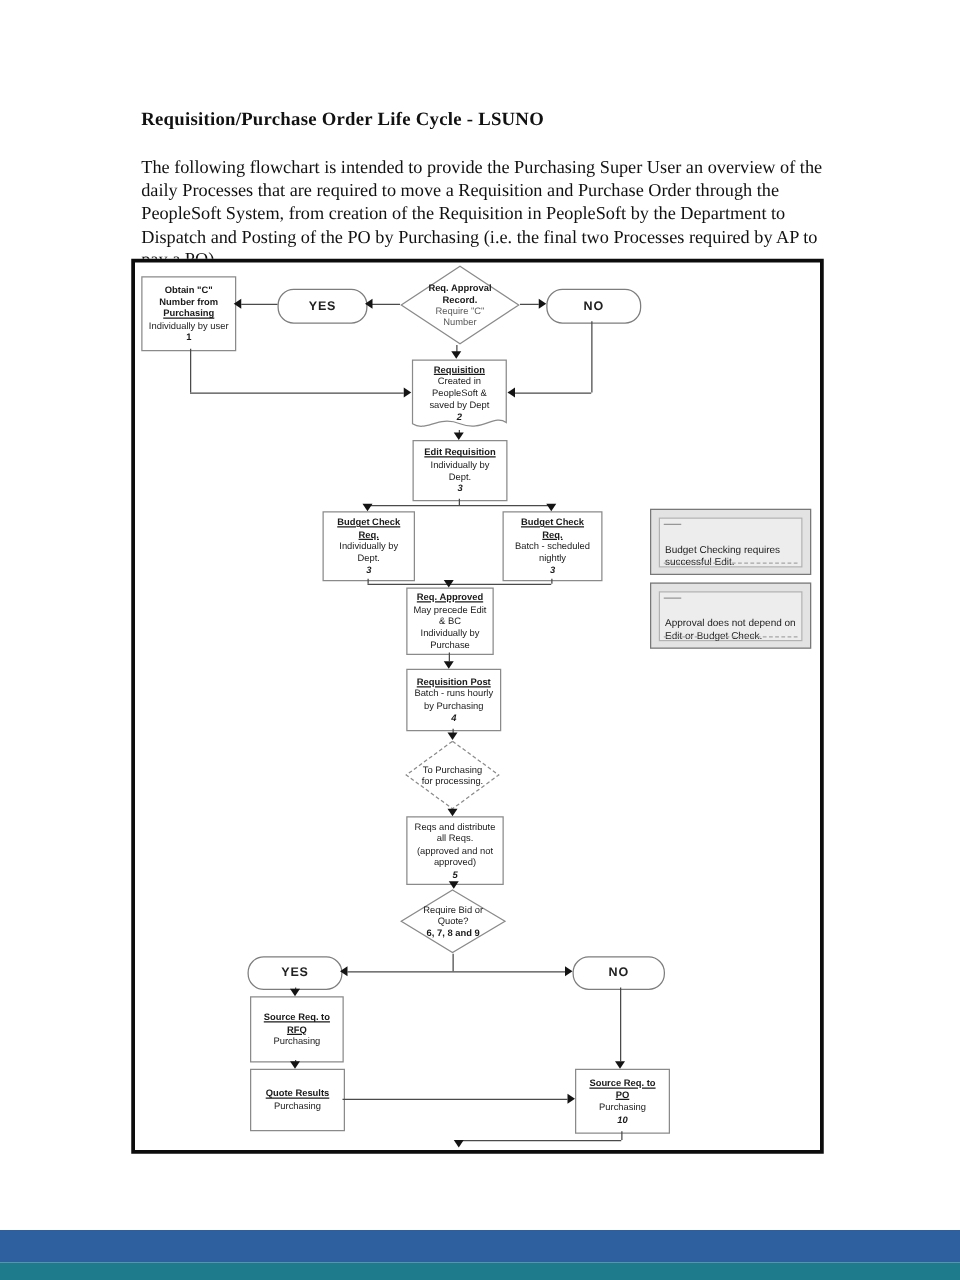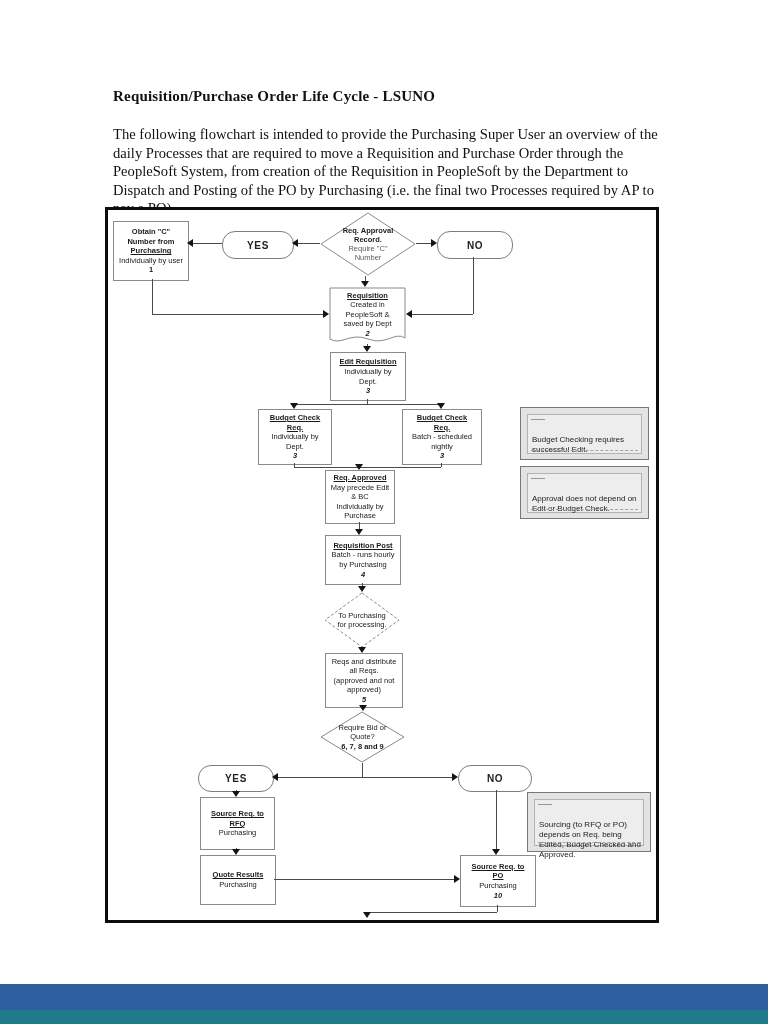--- a/index.html
+++ b/index.html
@@ -184,27 +184,20 @@
   <div class="oval fc" style="left:458px;top:765px;width:72px;height:25px">
     <span>NO</span>
   </div>
 
   <div class="box fc" style="left:200px;top:797px;width:73px;height:51px">
     <span class="b u">Source Req. to</span>
     <span class="b u">RFQ</span>
     <span class="i">Purchasing</span>
   </div>
 
-  <div class="note fc" style="left:527px;top:792px;width:122px;height:58px">
-    <div class="note-inner">
-      <div class="note-tick"></div>
-      <div class="note-text">Sourcing (to RFQ or PO) depends on Req. being Edited, Budget Checked and Approved.</div>
-      <div class="note-dash"></div>
-    </div>
-  </div>
 
   <div class="box fc" style="left:200px;top:855px;width:74px;height:48px">
     <span class="b u">Quote Results</span>
     <span class="i">Purchasing</span>
   </div>
 
   <div class="box fc" style="left:460px;top:855px;width:74px;height:50px">
     <span class="b u">Source Req. to</span>
     <span class="b u">PO</span>
     <span class="i">Purchasing</span>

